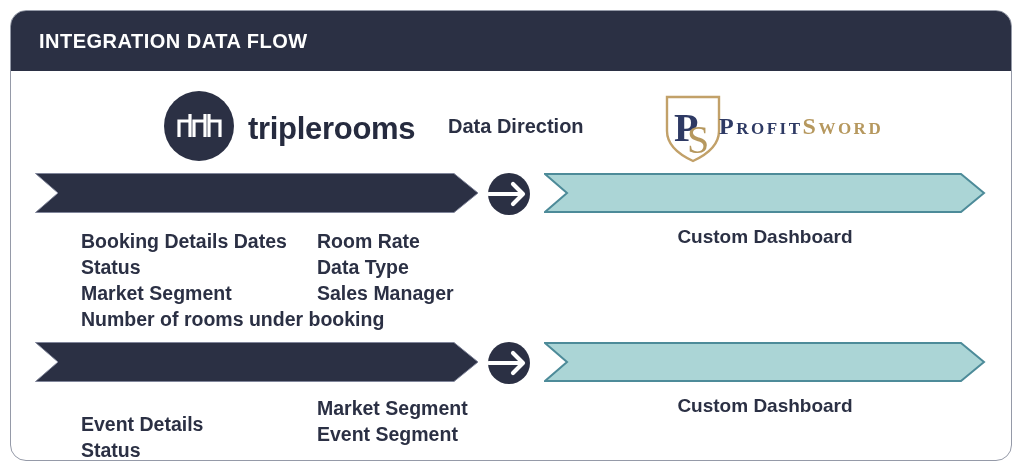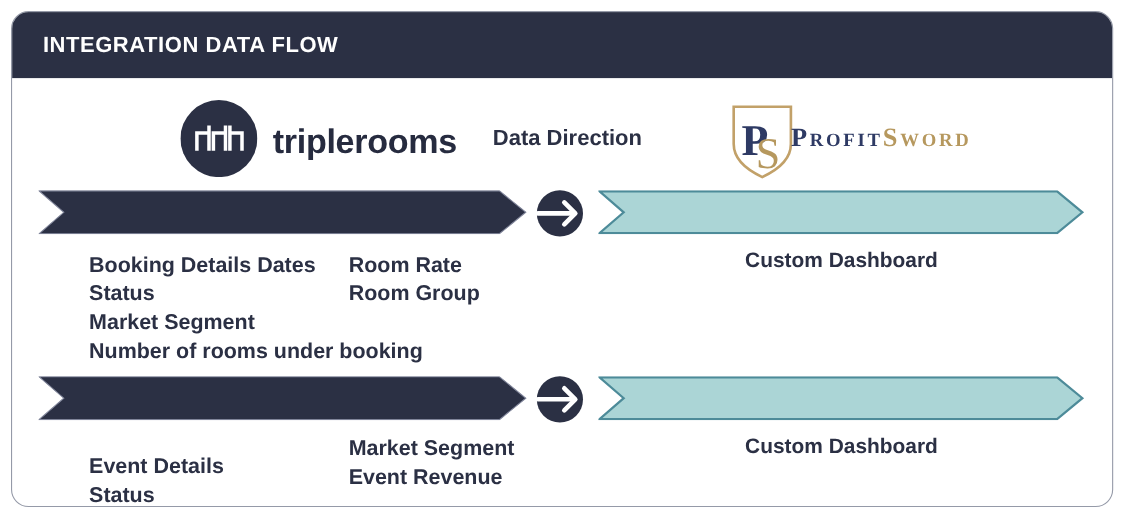--- a/index.html
+++ b/index.html
@@ -96,21 +96,22 @@
   </div>
 
   <div class="fields col1" style="top:217px;">
     <div>Booking Details Dates</div>
     <div>Status</div>
     <div>Market Segment</div>
     <div>Number of rooms under booking</div>
   </div>
   <div class="fields col2" style="top:217px;">
     <div>Room Rate</div>
-    <div>Room Group</div>
+    <div>Data Type</div>
+    <div>Sales Manager</div>
   </div>
 
   <div class="banner-box" style="left:24px;top:331px;">
     <svg width="444" height="40" viewBox="0 0 444 40">
       <polygon points="0.5,0.5 419,0.5 443,20 419,39.5 0.5,39.5 23,20" fill="#2b3044" stroke="#80859a" stroke-width="1"></polygon>
     </svg>
     <div class="banner-label on-navy">Event Data</div>
   </div>
 
   <svg class="abs" style="left:476px;top:330px;" width="44" height="44" viewBox="0 0 44 44">
@@ -125,16 +126,16 @@
     </svg>
     <div class="banner-label on-teal">Custom Dashboard</div>
   </div>
 
   <div class="fields col1" style="top:400px;">
     <div>Event Details</div>
     <div>Status</div>
   </div>
   <div class="fields col2" style="top:384px;">
     <div>Market Segment</div>
-    <div>Event Revenue</div>
+    <div>Event Segment</div>
   </div>
 
 </div>
 
 </body></html>

